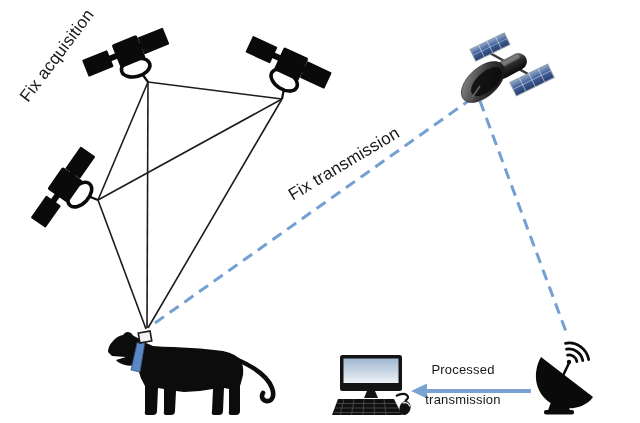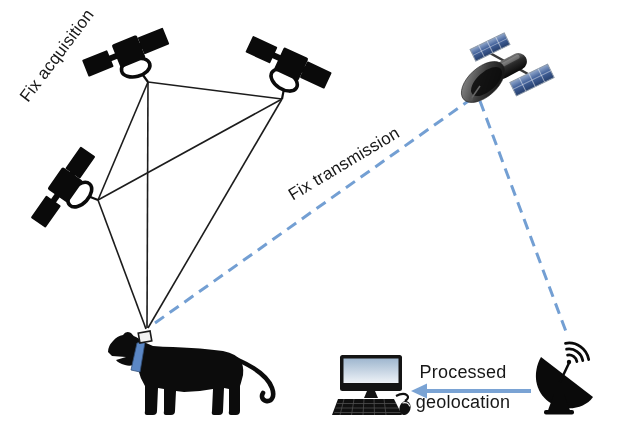--- a/index.html
+++ b/index.html
@@ -13,21 +13,21 @@
   #stage svg{position:absolute;left:0;top:0;}
   .label{
     position:absolute;
     color:#171717;
     font-size:17px;
     white-space:nowrap;
     letter-spacing:.2px;
   }
   .label-acq{left:16px;top:94px;transform:rotate(-53deg);transform-origin:0 0;}
   .label-trans{left:285px;top:188px;transform:rotate(-31deg);transform-origin:0 0;}
-  .proc{width:118px;text-align:center;font-size:18px;}
+  .proc{width:118px;text-align:center;font-size:13px;}
   .proc1{left:404px;top:362px;}
   .proc2{left:404px;top:392px;}
 </style>
 </head>
 <body>
 
 <div id="stage">
 
   <svg width="640" height="423" viewBox="0 0 640 423">
     <defs>
@@ -180,14 +180,14 @@
 
     <g>
       <line x1="426" y1="391" x2="531" y2="391" stroke="#7aa3d4" stroke-width="4"></line>
       <polygon points="411,391 427,383.5 427,398.5" fill="#7aa3d4"></polygon>
     </g>
   </svg>
 
   <div class="label label-acq">Fix acquisition</div>
   <div class="label label-trans">Fix transmission</div>
   <div class="label proc proc1">Processed</div>
-  <div class="label proc proc2">geolocation</div>
+  <div class="label proc proc2">transmission</div>
 </div>
 
 </body></html>

